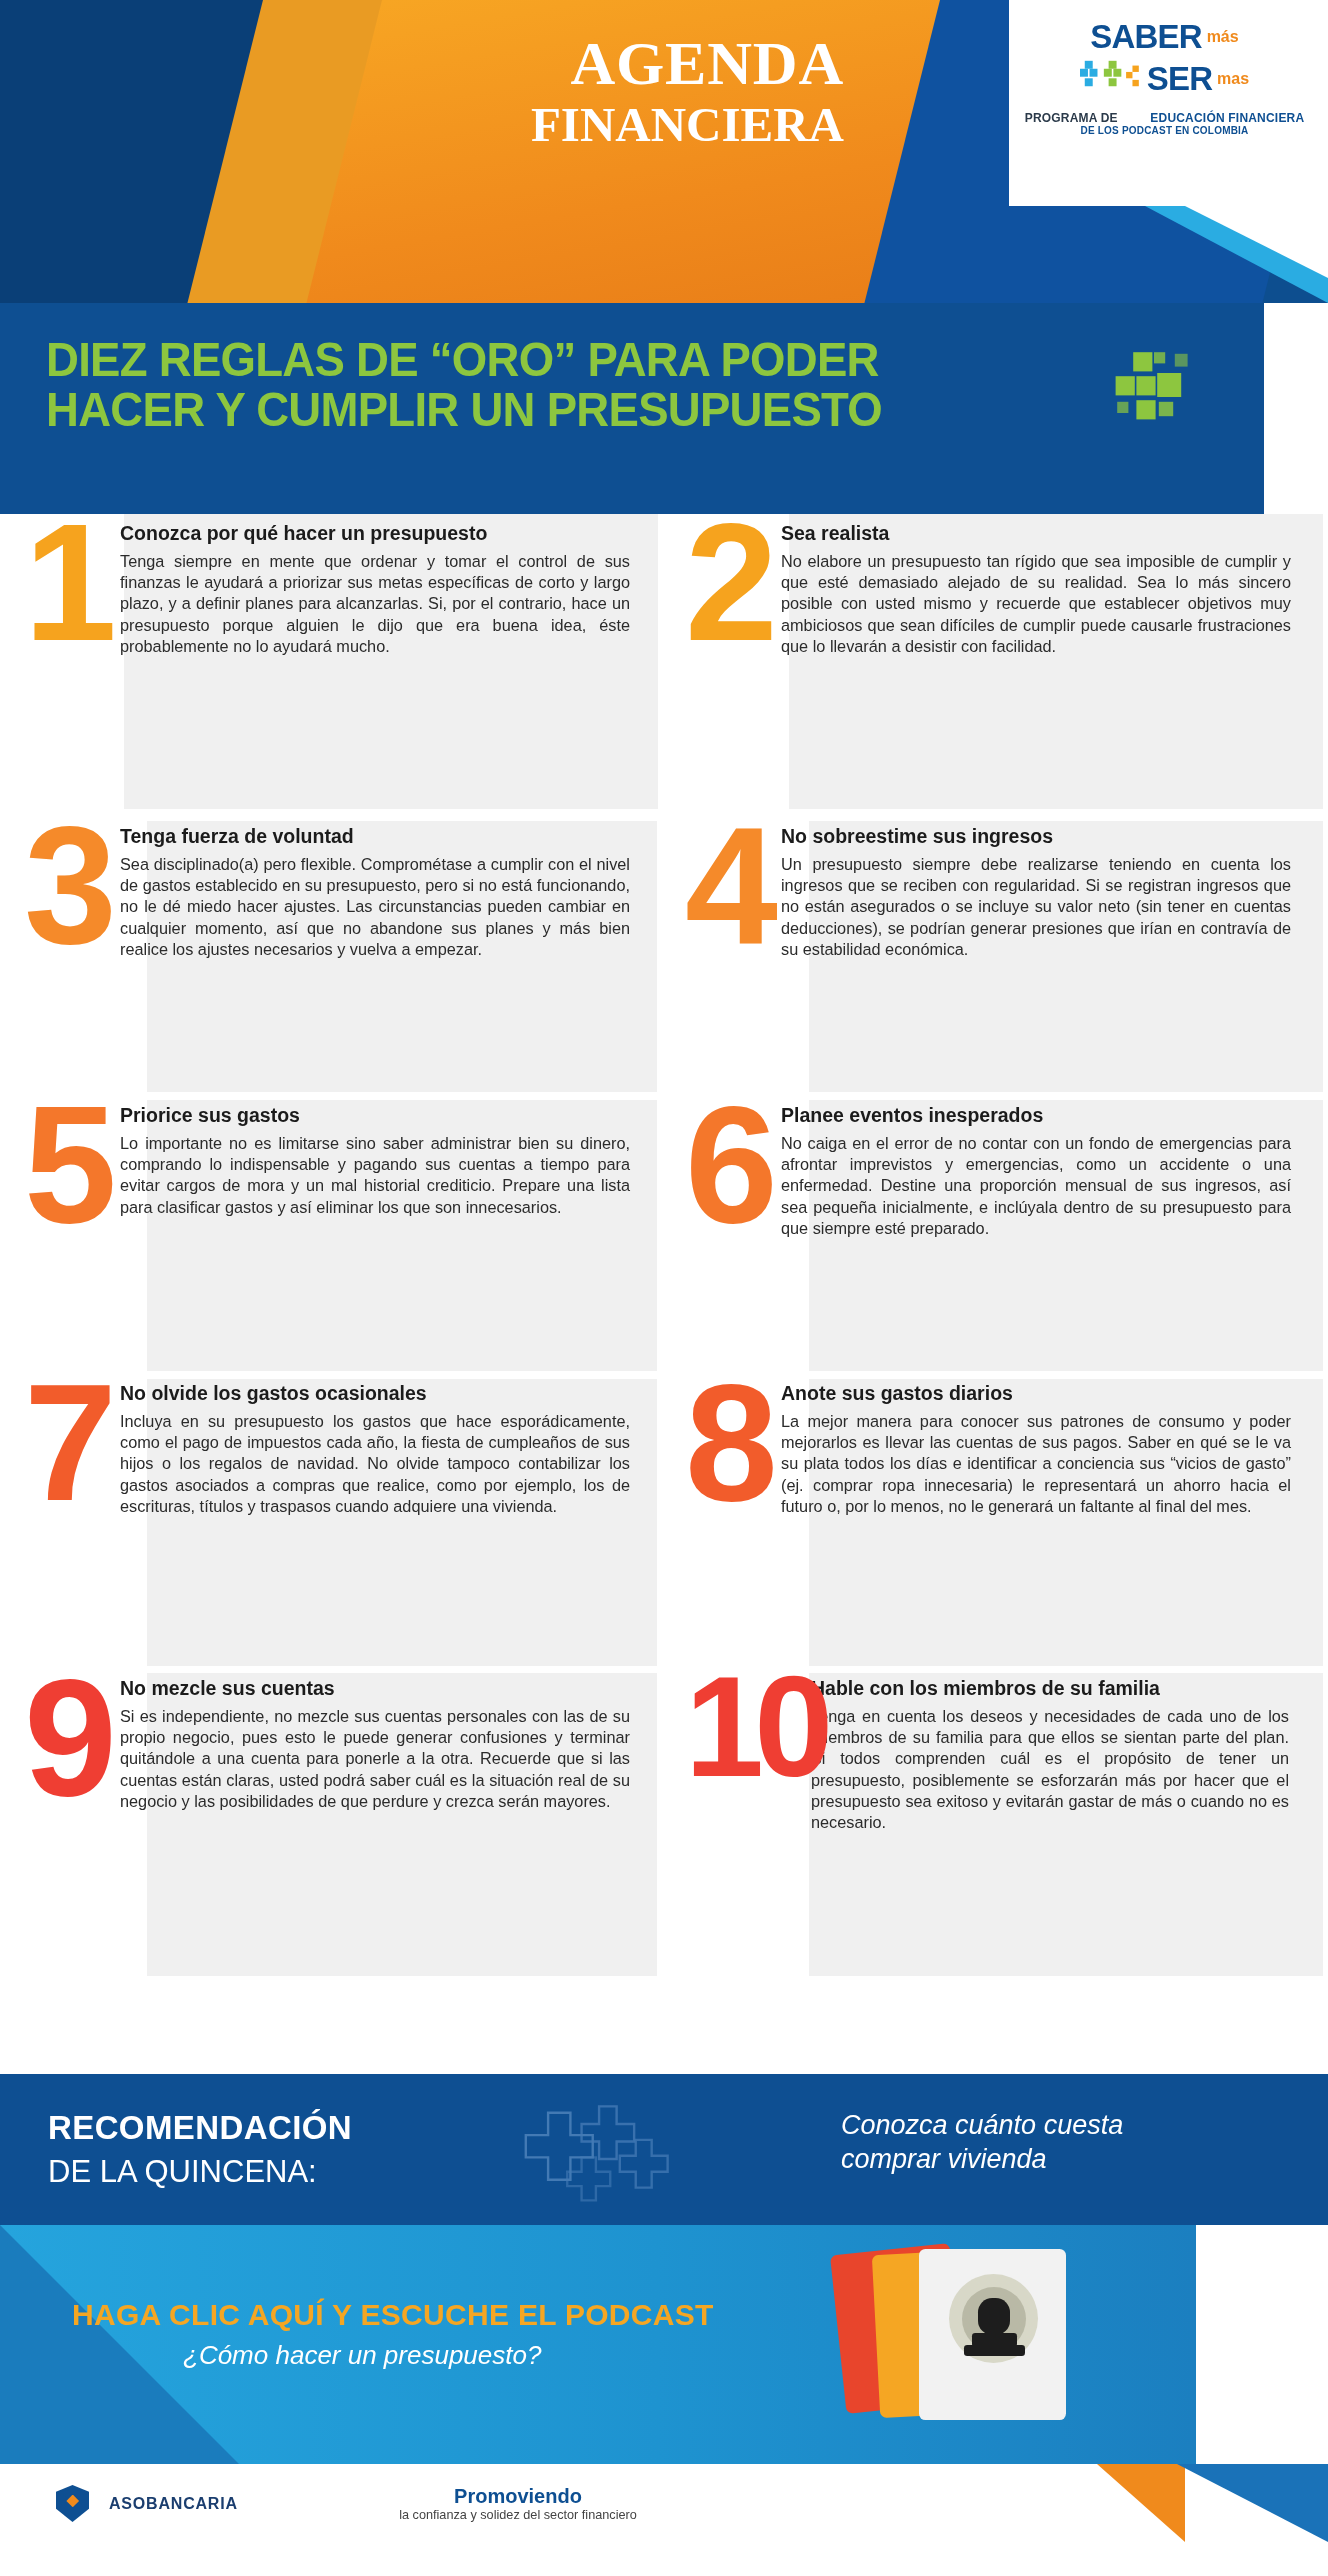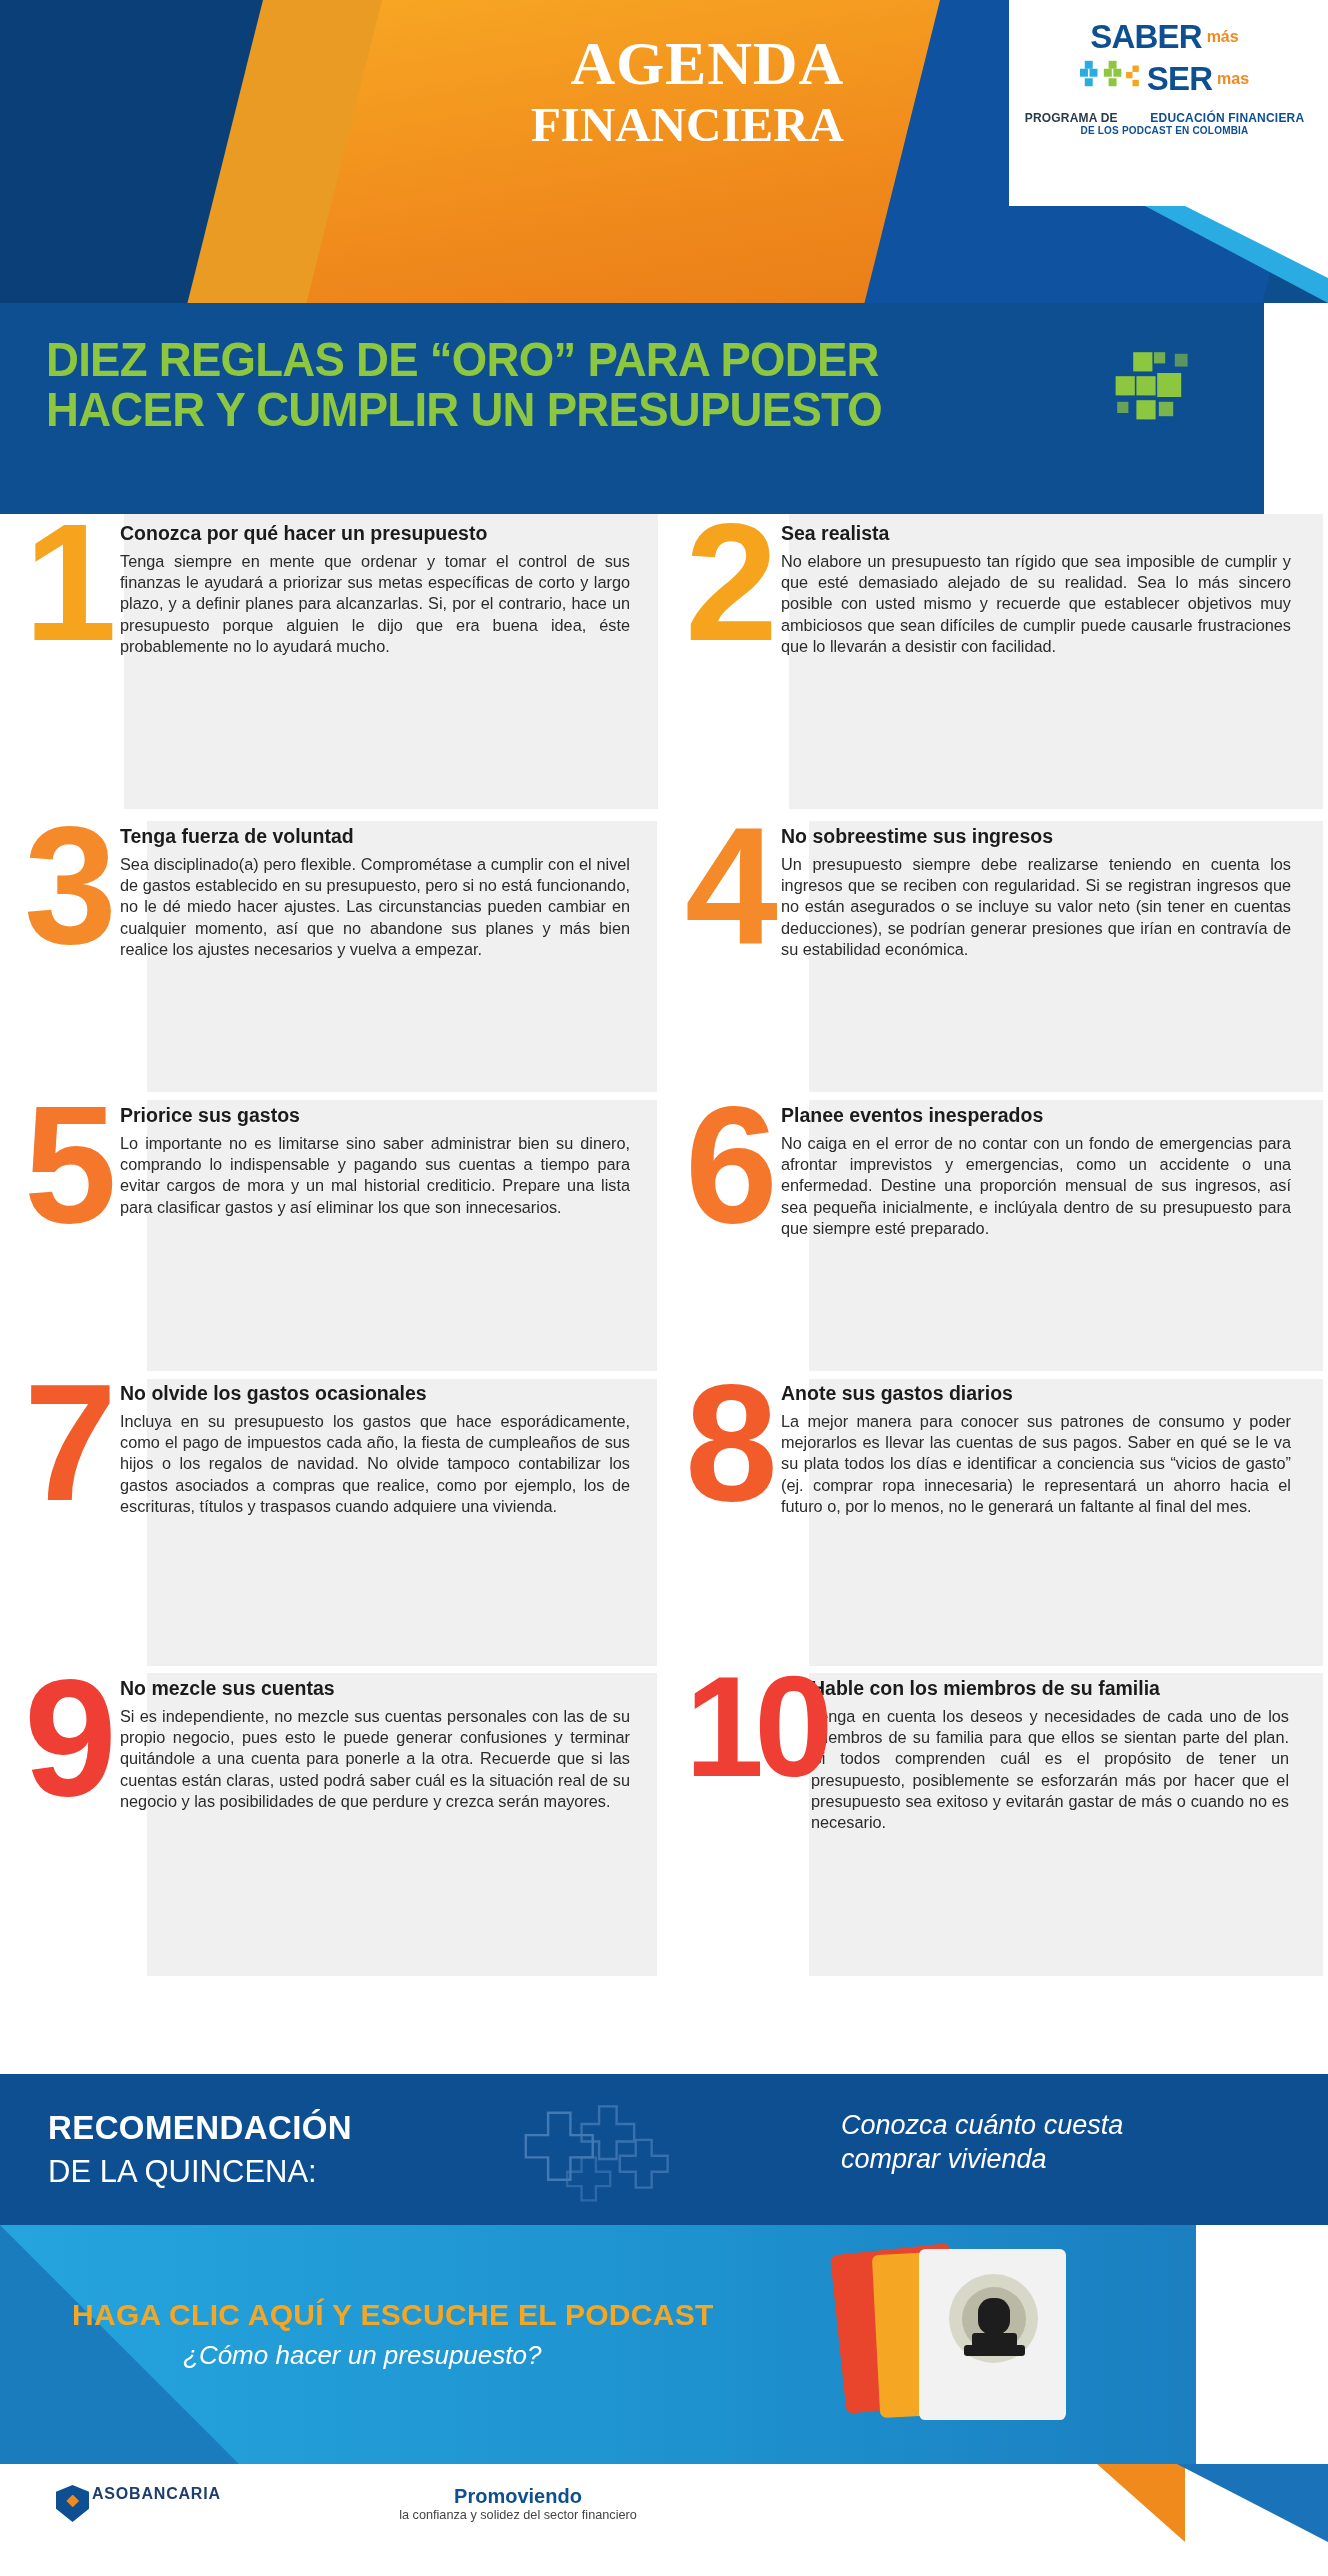--- a/index.html
+++ b/index.html
@@ -166,21 +166,21 @@
   .card.orange { left: 94px; top: 27px; width: 120px; height: 163px; background:#f5a623; transform: rotate(-3deg);}
   .card.white { left: 137px; top: 24px; width: 147px; height: 171px; background:#f2f2f2; }
   .mic-circle { position:absolute; left: 167px; top: 49px; width: 89px; height: 89px; border-radius:50%; background:#d8d8c8; }
   .mic-circle2 { position:absolute; left: 180px; top: 62px; width: 64px; height: 64px; border-radius:50%; background:#b9b9a6; }
   .mic-head { position:absolute; left: 196px; top: 73px; width: 32px; height: 37px; border-radius: 14.3px; background:#1d1d1d; }
   .mic-stand { position:absolute; left: 190px; top: 108px; width: 45px; height: 14.3px; background:#1d1d1d; border-radius: 3.2px;}
   .mic-base { position:absolute; left: 182px; top: 120px; width: 61px; height: 11px; background:#1d1d1d; border-radius: 3.2px;}
 
   
   .footer { position:relative; width:1328px; height: 78px; background:#ffffff; overflow:hidden; }
-  .foot-logo { position:absolute; left: 56px; top: 21px; display:flex; align-items:flex-start; gap: 3px; }
+  .foot-logo { position:absolute; left: 56px; top: 21px; display:flex; align-items:center; gap: 20px; }
   .foot-shield {
     width: 33px; height: 37px; background:#0e4f92;
     clip-path: polygon(50% 0,100% 18%,100% 64%,50% 100%,0 64%,0 18%);
     position:relative;
   }
   .foot-shield:after {
     content:""; position:absolute; left:10.4px; top:9.6px; width:12.7px; height:12.7px; background:#f08a1c;
     clip-path: polygon(50% 0,100% 50%,50% 100%,0 50%);
   }
   .foot-name { color:#1b3e6f; font-size: 16px; font-weight:bold; letter-spacing: 0.8px; }

